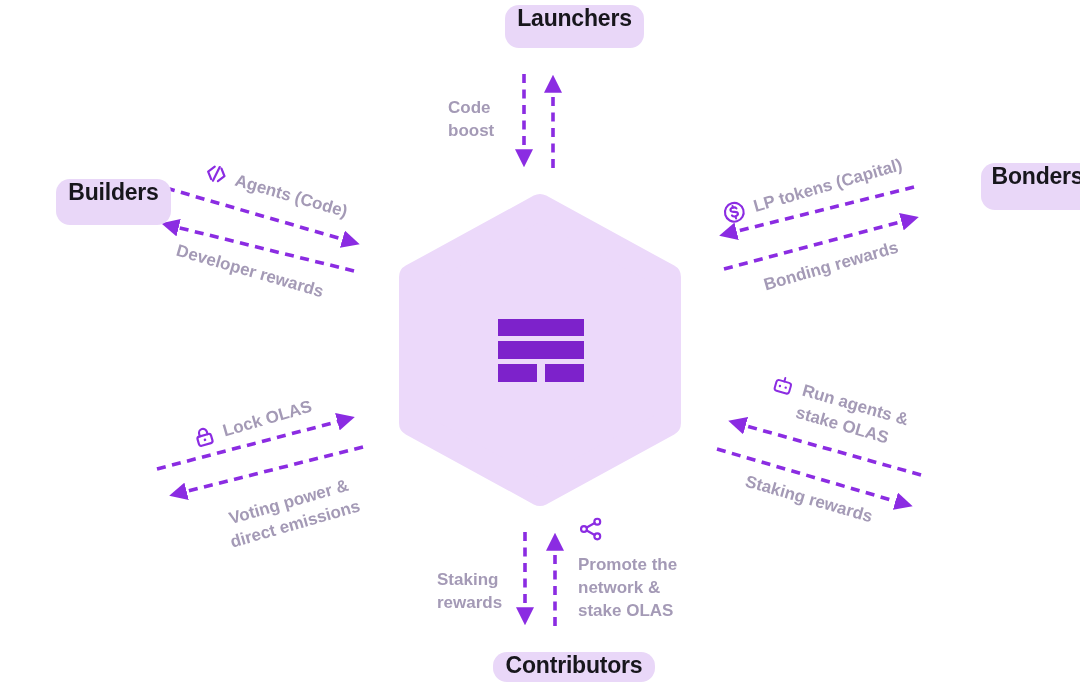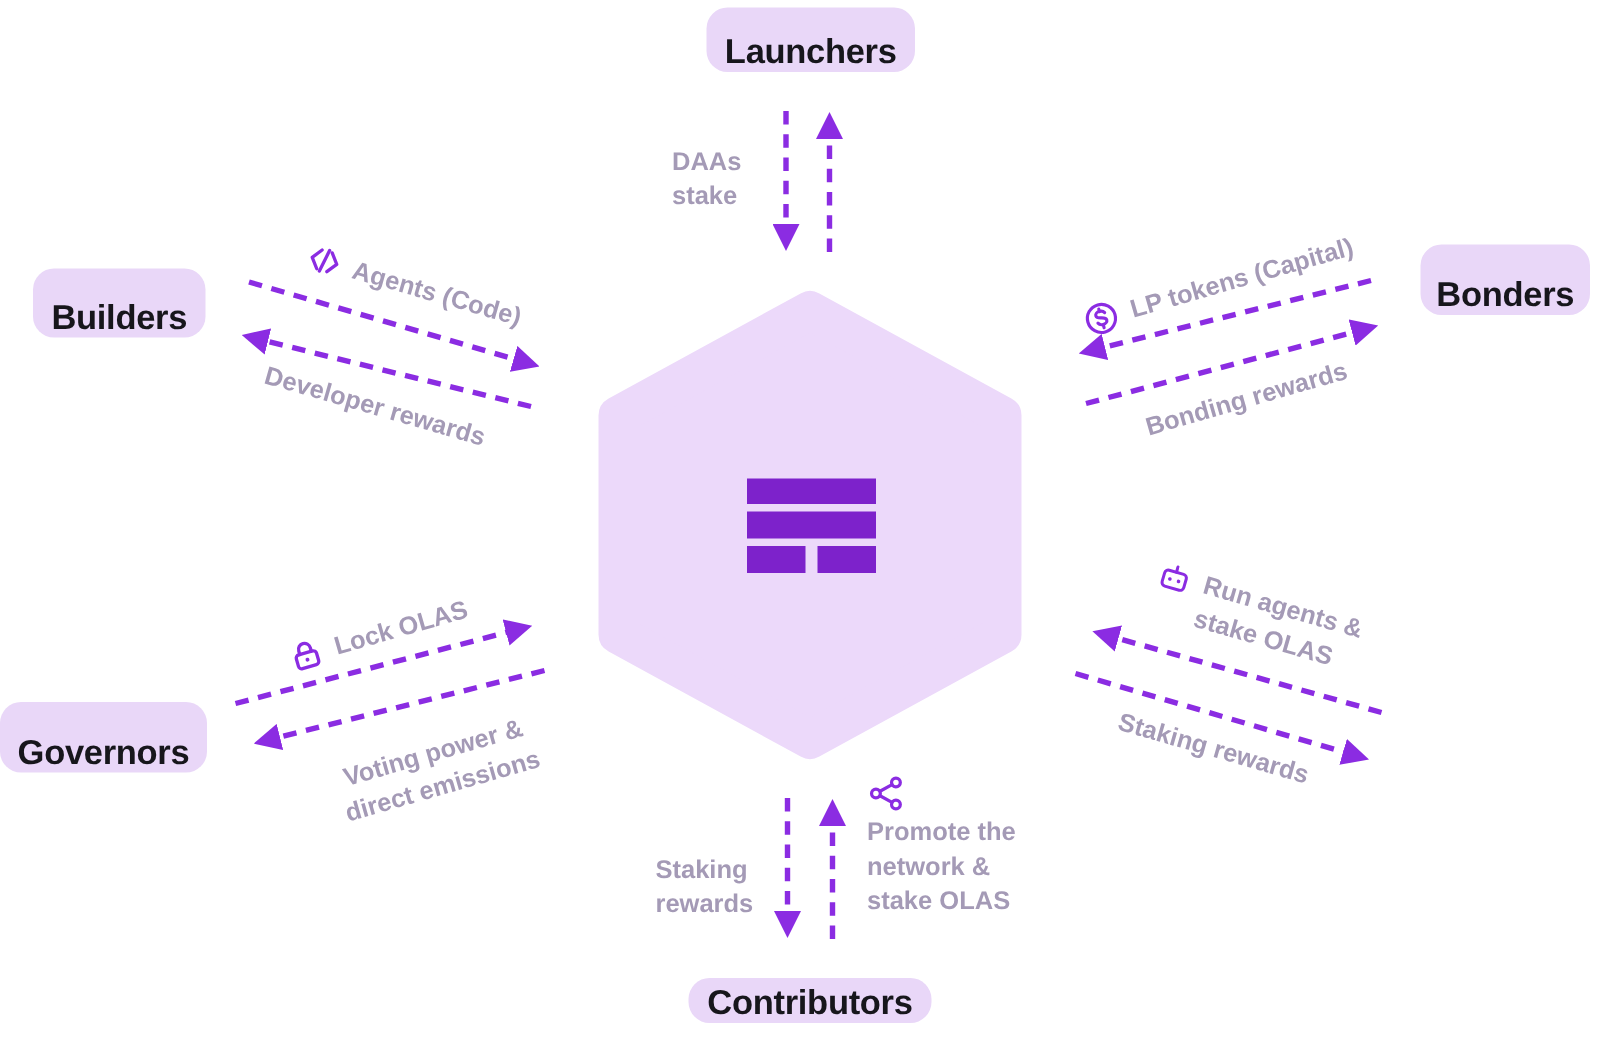--- a/index.html
+++ b/index.html
@@ -3,23 +3,23 @@
 <meta charset="utf-8">
 <style>
   html,body { margin:0; padding:0; background:#ffffff; }
   .canvas {
     position:relative; width:1080px; height:699px; overflow:hidden;
     background:#ffffff; font-family:"Liberation Sans", sans-serif;
   }
   svg.overlay { position:absolute; left:0; top:0; width:1080px; height:699px; }
   .dash { stroke:#8b2ce2; stroke-width:3.6; stroke-dasharray:9 6.5; fill:none; }
   .node {
-    position:absolute; display:flex; align-items:flex-end; justify-content:center;
+    position:absolute; display:flex; align-items:flex-start; justify-content:center;
     background:#e9d7f8; color:#17161c; border-radius:14px;
-    font-size:23px; font-weight:600; letter-spacing:-0.2px;
+    font-size:23px; font-weight:600; letter-spacing:-0.2px;margin-left:34px;
   }
   .flabel {
     position:absolute; color:#a49ab6; font-weight:600; font-size:17px;
     line-height:23px;
   }
   .row { display:flex; align-items:center; gap:8px; white-space:nowrap; }
   .row.top { align-items:flex-start; }
   .row.top .ic { margin-top:1px; }
   .col { display:flex; flex-direction:column; align-items:flex-start; gap:8px; }
   .wrap { white-space:normal; }
@@ -66,29 +66,26 @@
 
   <div class="node" style="left:471px;top:5px;width:139px;height:43px">
       <span>Launchers</span>
     </div>
   <div class="node" style="left:22px;top:179px;width:115px;height:46px">
       <span>Builders</span>
     </div>
   <div class="node" style="left:947px;top:163px;width:113px;height:47px">
       <span>Bonders</span>
     </div>
-  <div class="node" style="left:0px;top:468px;width:138px;height:47px">
-      <span>Governors</span>
-    </div>
   <div class="node" style="left:459px;top:652px;width:162px;height:30px">
       <span>Contributors</span>
     </div>
 
   <div class="flabel" style="left:448px;top:96px;width:62px">
-    <span>DAAs stake</span>
+    <span>Code boost</span>
   </div>
 
   <div class="flabel row" style="left:276px;top:191px;transform:translate(-50%,-50%) rotate(16deg)">
     <svg class="ic" width="24" height="24" viewBox="0 0 24 24" fill="none" stroke="#8b2ce2" stroke-width="2.2" stroke-linecap="round" stroke-linejoin="round">
       <path d="M8.5 5.5 L3.5 12 L8.5 18.5"></path>
       <path d="M15.5 5.5 L20.5 12 L15.5 18.5"></path>
       <path d="M13.4 4.5 L10.6 19.5"></path>
     </svg>
     <span>Agents (Code)</span>
   </div>
@@ -130,21 +127,21 @@
     </svg>
     <span class="wrap" style="width:112px">Run agents &amp; stake OLAS</span>
   </div>
   <div class="flabel" style="left:809px;top:499px;transform:translate(-50%,-50%) rotate(16deg);white-space:nowrap">
     <span>Staking rewards</span>
   </div>
 
   <div class="flabel" style="left:437px;top:568px;width:80px">
     <span class="wrap">Staking rewards</span>
   </div>
-  <div class="flabel col" style="left:578px;top:516px;width:106px;gap:1px">
+  <div class="flabel col" style="left:578px;top:516px;width:106px;gap:11px">
     <svg class="ic" width="26" height="26" viewBox="0 0 24 24" fill="none" stroke="#8b2ce2" stroke-width="2" stroke-linecap="round" stroke-linejoin="round">
       <circle cx="5.5" cy="12" r="2.7"></circle>
       <circle cx="17.8" cy="5.2" r="2.7"></circle>
       <circle cx="17.8" cy="18.8" r="2.7"></circle>
       <path d="M8 10.6 L15.4 6.5 M8 13.4 L15.4 17.5"></path>
     </svg>
     <span class="wrap">Promote the network &amp; stake OLAS</span>
   </div>
 
 </div>

